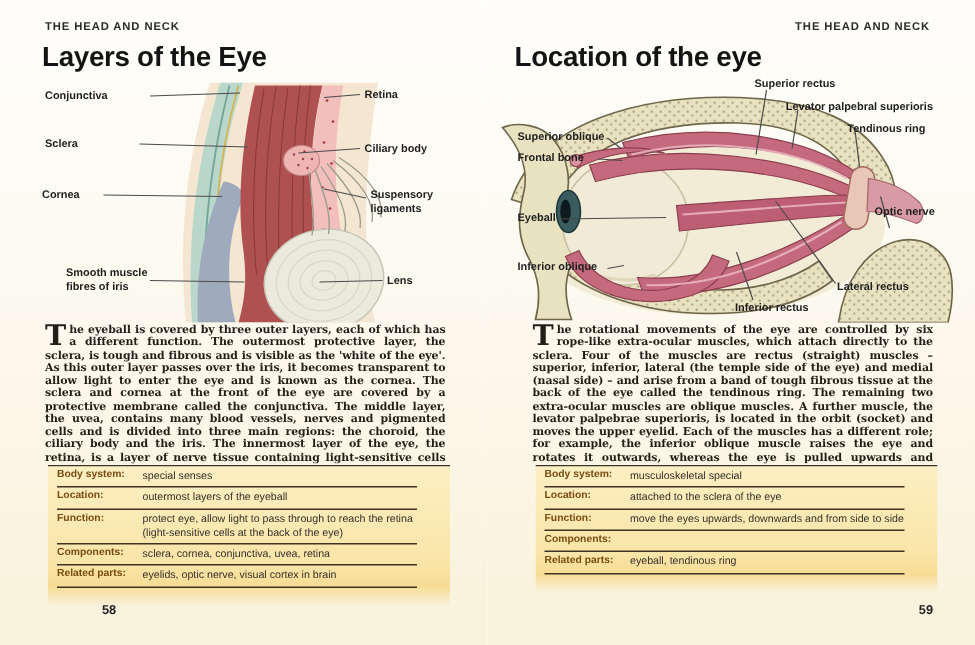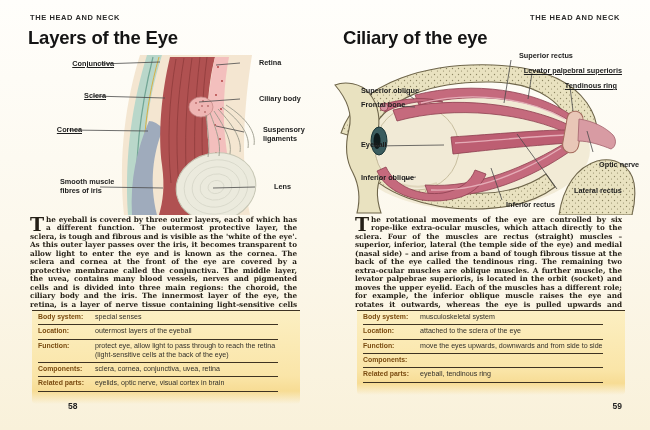--- a/index.html
+++ b/index.html
@@ -9,23 +9,23 @@
         background:linear-gradient(180deg,#fffefb 0%,#fcf8ec 55%,#f9f1da 100%);
         font-family:"Liberation Sans",sans-serif;}
   .runhead{position:absolute;top:13px;font-size:7.5px;font-weight:bold;letter-spacing:.6px;color:#2b2b2b;white-space:nowrap;}
   .page-left .runhead{left:30px;}
   .page-right .runhead{right:30px;}
   .title{position:absolute;top:27px;margin:0;font-size:18.5px;font-weight:bold;color:#141414;letter-spacing:-.2px;white-space:nowrap;}
   .page-left .title{left:28px;}
   .page-right .title{left:18px;}
   .diagram{position:absolute;left:0;top:55px;width:325px;height:160px;}
   .diagram svg{position:absolute;left:0;top:0;}
-  .dlabel{position:absolute;font-size:7.3px;font-weight:bold;color:#1d1d1d;line-height:1.2;margin-left:16px;}
+  .dlabel{position:absolute;font-size:7.3px;font-weight:bold;color:#1d1d1d;line-height:1.2;}
   .nw{white-space:nowrap;}
-  .ra{text-align:right;text-decoration:underline;}
+  .ra{text-align:left;}
   .body{position:absolute;left:30px;top:216px;width:267px;margin:0;
         font-family:"DejaVu Serif",serif;font-weight:bold;font-size:7.3px;line-height:1.16;
         letter-spacing:-.05px;text-align:justify;color:#241f16;max-height:93px;overflow:hidden;}
   .body::first-letter{float:left;font-size:19px;line-height:14px;padding:1px 2px 0 0;}
   .fact-table{position:absolute;left:32px;top:310px;width:268px;box-sizing:border-box;
         padding:0 22px 12px 6px;border-top:1.5px solid #3e3322;border-radius:0 0 4px 4px;
         background:linear-gradient(180deg,#fcefc2 0%,#fae5a8 70%,#f7dc94 86%,rgba(247,220,148,0) 100%);}
   .trow{display:flex;border-bottom:1px solid #3e3322;padding:2px 0 2.5px;}
   .tlabel{flex:0 0 57px;width:57px;font-size:6.9px;font-weight:bold;color:#7a4b10;line-height:1.25;}
   .tvalue{flex:1;font-size:7.1px;color:#33302a;line-height:1.25;}
@@ -141,21 +141,21 @@
         <div class="tlabel">Related parts:</div>
         <div class="tvalue">eyelids, optic nerve, visual cortex in brain</div>
       </div>
     </div>
 
     <div class="pagenum">58</div>
   </section>
 
   <section class="page page-right">
     <div class="runhead">THE HEAD AND NECK</div>
-    <h1 class="title">Ciliary of the eye</h1>
+    <h1 class="title">Location of the eye</h1>
 
     <div class="diagram">
       <svg width="325" height="160" viewBox="0 0 325 160">
         <defs>
           <pattern id="stip" width="6" height="6" patternUnits="userSpaceOnUse">
             <circle cx="1.5" cy="1.5" r="0.7" fill="#8d8662"></circle>
             <circle cx="4.5" cy="4" r="0.6" fill="#8d8662"></circle>
           </pattern>
         </defs>
         <ellipse cx="145" cy="95" rx="120" ry="60" fill="#f2ebd6"></ellipse>
@@ -199,29 +199,29 @@
       </svg>
       <div class="dlabel nw" style="left:178px;top:-3px;">Superior rectus</div>
       <div class="dlabel nw ra" style="right:28px;top:12px;padding-left:44px;">Levator palpebral superioris</div>
       <div class="dlabel nw ra" style="right:33px;top:27px;">Tendinous ring</div>
       <div class="dlabel nw" style="left:20px;top:32px;">Superior oblique</div>
       <div class="dlabel nw" style="left:20px;top:46px;">Frontal bone</div>
       <div class="dlabel nw" style="left:20px;top:86px;">Eyeball</div>
       <div class="dlabel nw" style="left:20px;top:119px;">Inferior oblique</div>
       <div class="dlabel nw" style="left:165px;top:146px;">Inferior rectus</div>
       <div class="dlabel nw" style="left:233px;top:132px;">Lateral rectus</div>
-      <div class="dlabel nw" style="left:258px;top:106px;">Optic nerve</div>
+      <div class="dlabel nw" style="left:258px;top:82px;">Optic nerve</div>
     </div>
 
     <p class="body">The rotational movements of the eye are controlled by six rope-like extra-ocular muscles, which attach directly to the sclera. Four of the muscles are rectus (straight) muscles – superior, inferior, lateral (the temple side of the eye) and medial (nasal side) – and arise from a band of tough fibrous tissue at the back of the eye called the tendinous ring. The remaining two extra-ocular muscles are oblique muscles. A further muscle, the levator palpebrae superioris, is located in the orbit (socket) and moves the upper eyelid. Each of the muscles has a different role; for example, the inferior oblique muscle raises the eye and rotates it outwards, whereas the eye is pulled upwards and outwards by the superior rectus muscle.</p>
 
     <div class="fact-table">
       <div class="trow">
         <div class="tlabel">Body system:</div>
-        <div class="tvalue">musculoskeletal system</div>
+        <div class="tvalue">musculoskeletal special</div>
       </div>
       <div class="trow">
         <div class="tlabel">Location:</div>
         <div class="tvalue">attached to the sclera of the eye</div>
       </div>
       <div class="trow">
         <div class="tlabel">Function:</div>
         <div class="tvalue">move the eyes upwards, downwards and from side to side</div>
       </div>
       <div class="trow">

